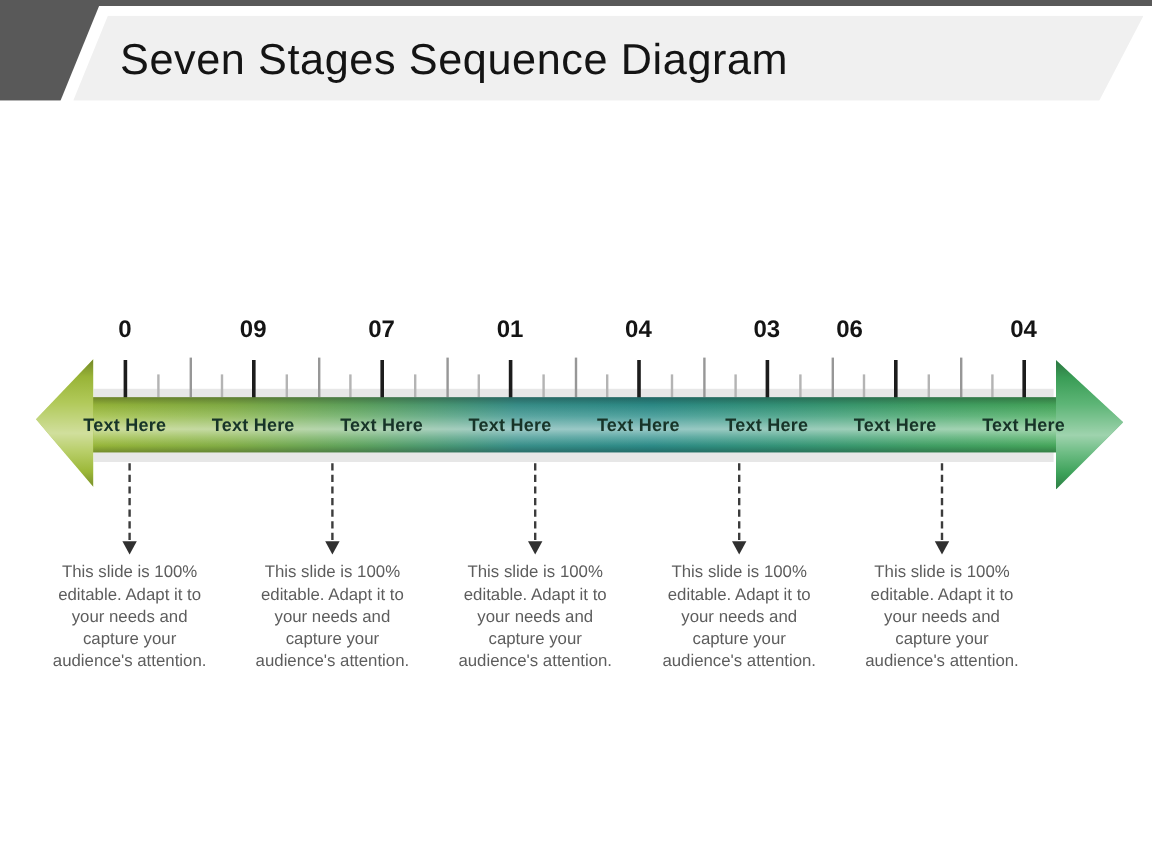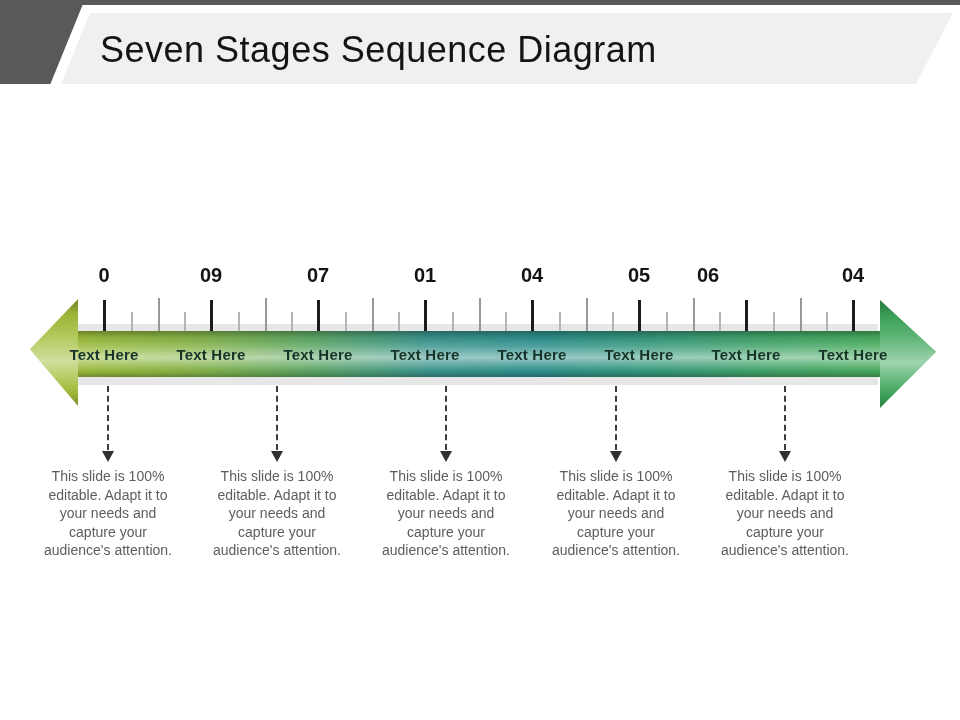--- a/index.html
+++ b/index.html
@@ -154,21 +154,21 @@
         <div class="tick medium" style="left: 799.5px;"></div>
         <div class="tick minor" style="left: 826.25px;"></div>
         <div class="tick major" style="left: 852px;"></div>
       </div>
 
     <div class="stage-number" style="left:74px">0</div>
     <div class="stage-number" style="left:181px">09</div>
     <div class="stage-number" style="left:288px">07</div>
     <div class="stage-number" style="left:395px">01</div>
     <div class="stage-number" style="left:502px">04</div>
-    <div class="stage-number" style="left:609px">05</div>
+    <div class="stage-number" style="left:609px">03</div>
     <div class="stage-number" style="left:678px">06</div>
     <div class="stage-number" style="left:823px">04</div>
 
     <div class="bar"></div>
     <div class="arrowhead left"></div>
     <div class="arrowhead right"></div>
 
     <div class="bar-label" style="left:49px">Text Here</div>
     <div class="bar-label" style="left:156px">Text Here</div>
     <div class="bar-label" style="left:263px">Text Here</div>

